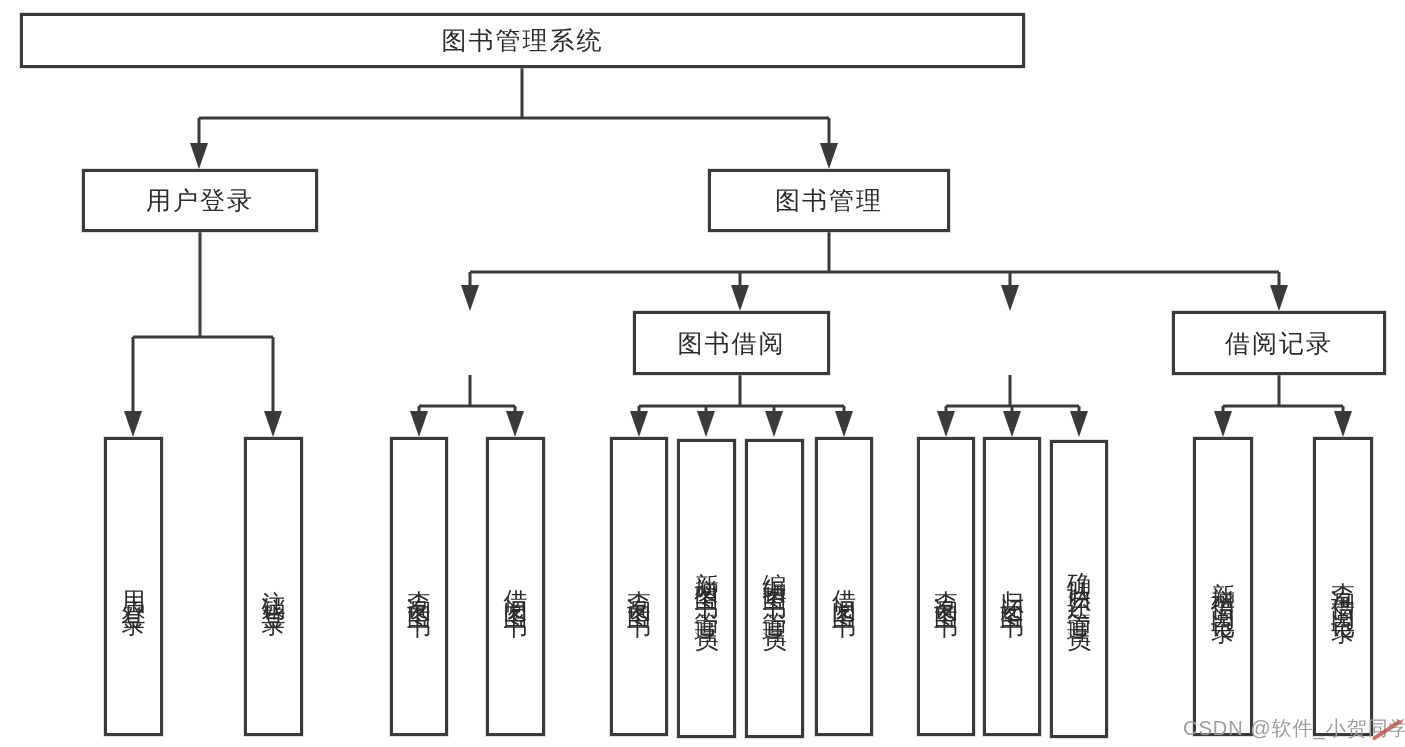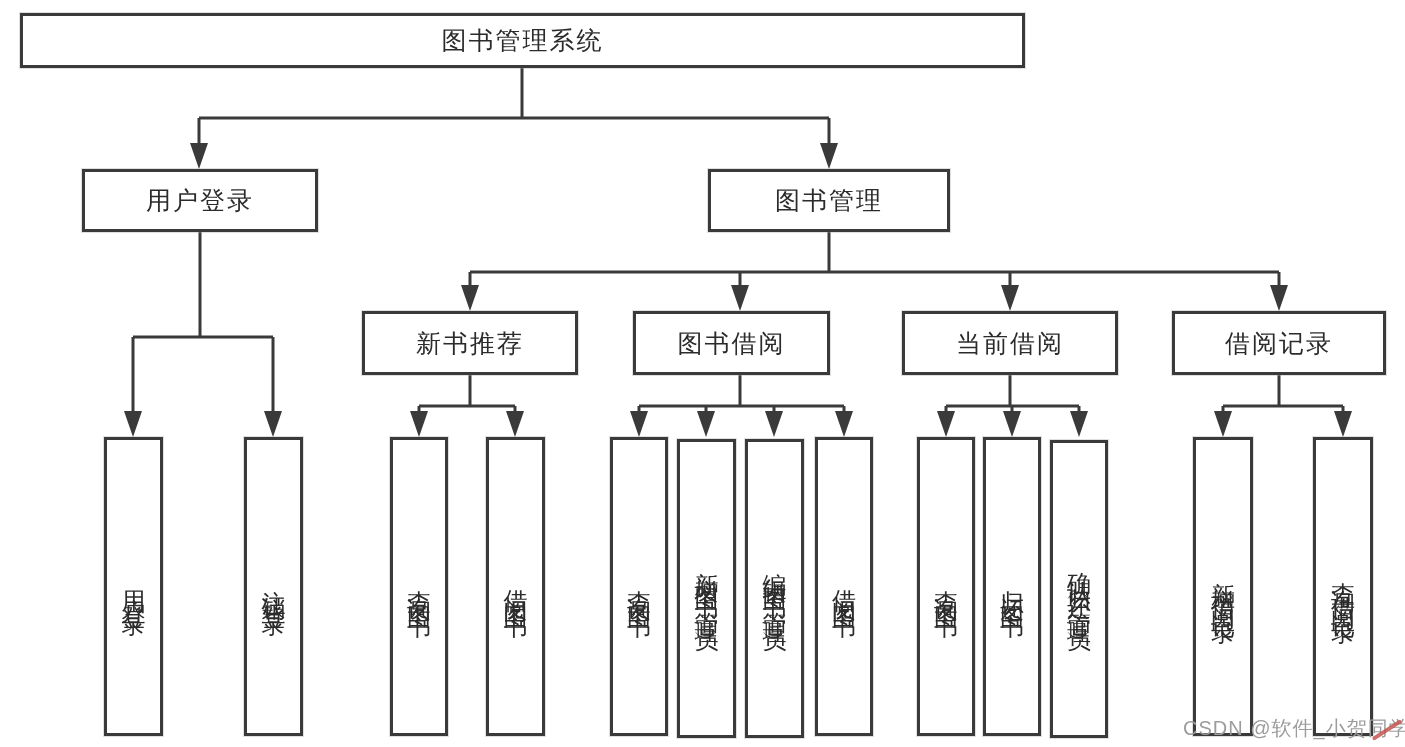--- a/index.html
+++ b/index.html
@@ -77,28 +77,22 @@
     <span class="label">图书管理系统</span>
   </div>
 
   <div class="box hbox" style="left:82px;top:169px;width:236px;height:63px">
     <span class="label">用户登录</span>
   </div>
   <div class="box hbox" style="left:708px;top:169px;width:242px;height:63px">
     <span class="label">图书管理</span>
   </div>
 
-  <div class="box hbox" style="left:362px;top:311px;width:216px;height:64px">
-    <span class="label">新书推荐</span>
-  </div>
   <div class="box hbox" style="left:633px;top:311px;width:197px;height:64px">
     <span class="label">图书借阅</span>
-  </div>
-  <div class="box hbox" style="left:902px;top:311px;width:216px;height:64px">
-    <span class="label">当前借阅</span>
   </div>
   <div class="box hbox" style="left:1172px;top:311px;width:214px;height:64px">
     <span class="label">借阅记录</span>
   </div>
 
   <div class="box vbox" style="left:104px;top:437px;width:59px;height:299px">
     <span class="label">用户登录</span>
   </div>
   <div class="box vbox" style="left:244px;top:437px;width:59px;height:299px">
     <span class="label">注销登录</span>

